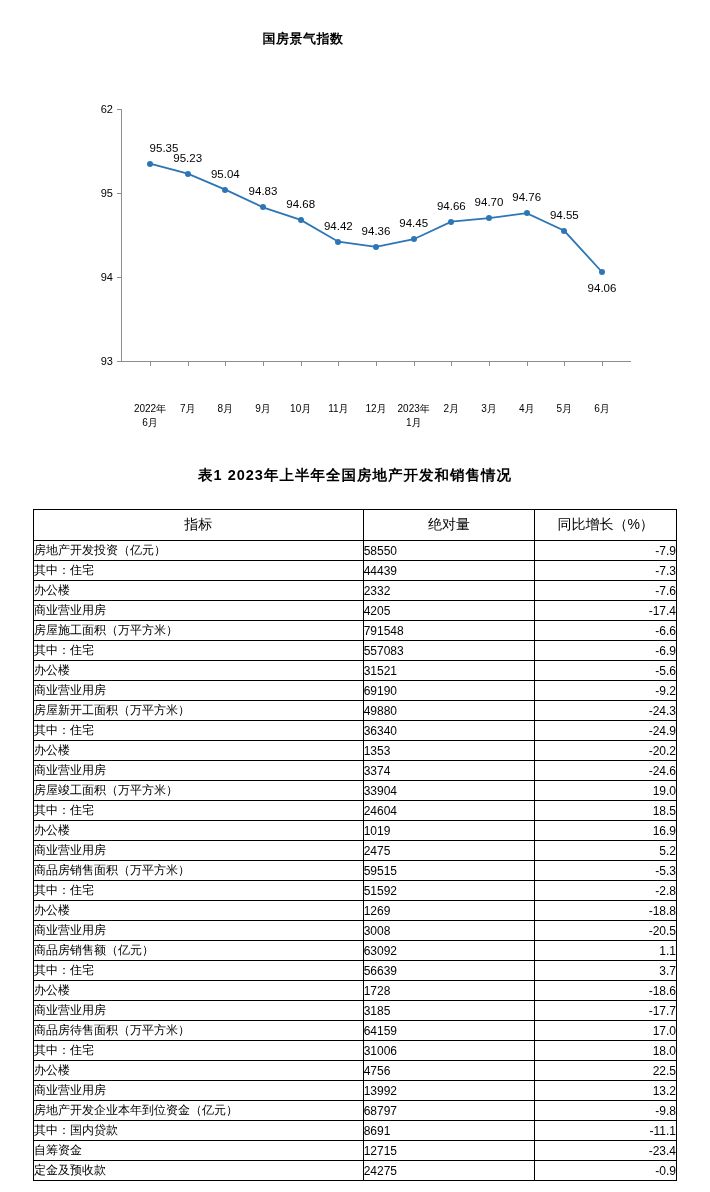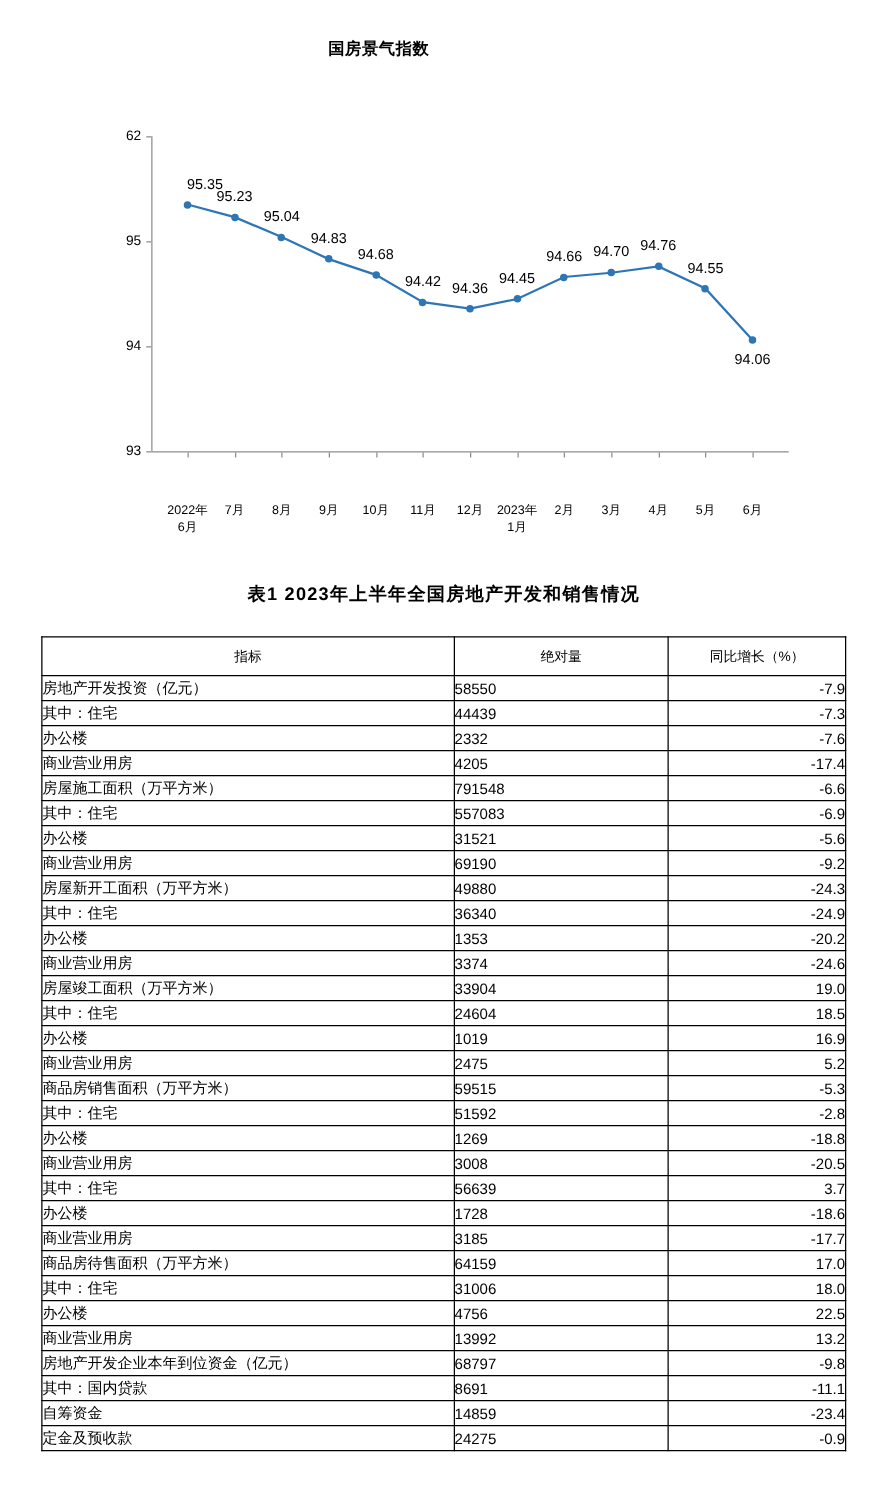--- a/index.html
+++ b/index.html
@@ -117,21 +117,21 @@
     font-size: 12px;
   }
   table.data th, table.data td {
     border: 1px solid #000;
     padding: 0;
     height: 19px;
   }
   table.data th {
     text-align: center;
     font-weight: normal;
-    font-size: 11px;
+    font-size: 14px;
     height: 30px;
   }
   .col-ind { width: 330px; }
   .col-abs { width: 172px; }
   .col-yoy { width: 142px; }
   td.ind {
     text-align: left;
     padding-left: 6px;
     white-space: nowrap;
   }
@@ -332,20 +332,25 @@
         <td class="ind lvl2">办公楼</td>
         <td class="num">1269</td>
         <td class="yoy">-18.8</td>
       </tr>
       <tr>
         <td class="ind lvl2">商业营业用房</td>
         <td class="num">3008</td>
         <td class="yoy">-20.5</td>
       </tr>
       <tr>
+        <td class="ind lvl0">商品房销售额（亿元）</td>
+        <td class="num">63092</td>
+        <td class="yoy">1.1</td>
+      </tr>
+      <tr>
         <td class="ind lvl1">其中：住宅</td>
         <td class="num">56639</td>
         <td class="yoy">3.7</td>
       </tr>
       <tr>
         <td class="ind lvl2">办公楼</td>
         <td class="num">1728</td>
         <td class="yoy">-18.6</td>
       </tr>
       <tr>
@@ -378,21 +383,21 @@
         <td class="num">68797</td>
         <td class="yoy">-9.8</td>
       </tr>
       <tr>
         <td class="ind lvl1">其中：国内贷款</td>
         <td class="num">8691</td>
         <td class="yoy">-11.1</td>
       </tr>
       <tr>
         <td class="ind lvl2">自筹资金</td>
-        <td class="num">14859</td>
+        <td class="num">12715</td>
         <td class="yoy">-23.4</td>
       </tr>
       <tr>
         <td class="ind lvl2">定金及预收款</td>
         <td class="num">24275</td>
         <td class="yoy">-0.9</td>
       </tr>
     </tbody>
 </table>
 

